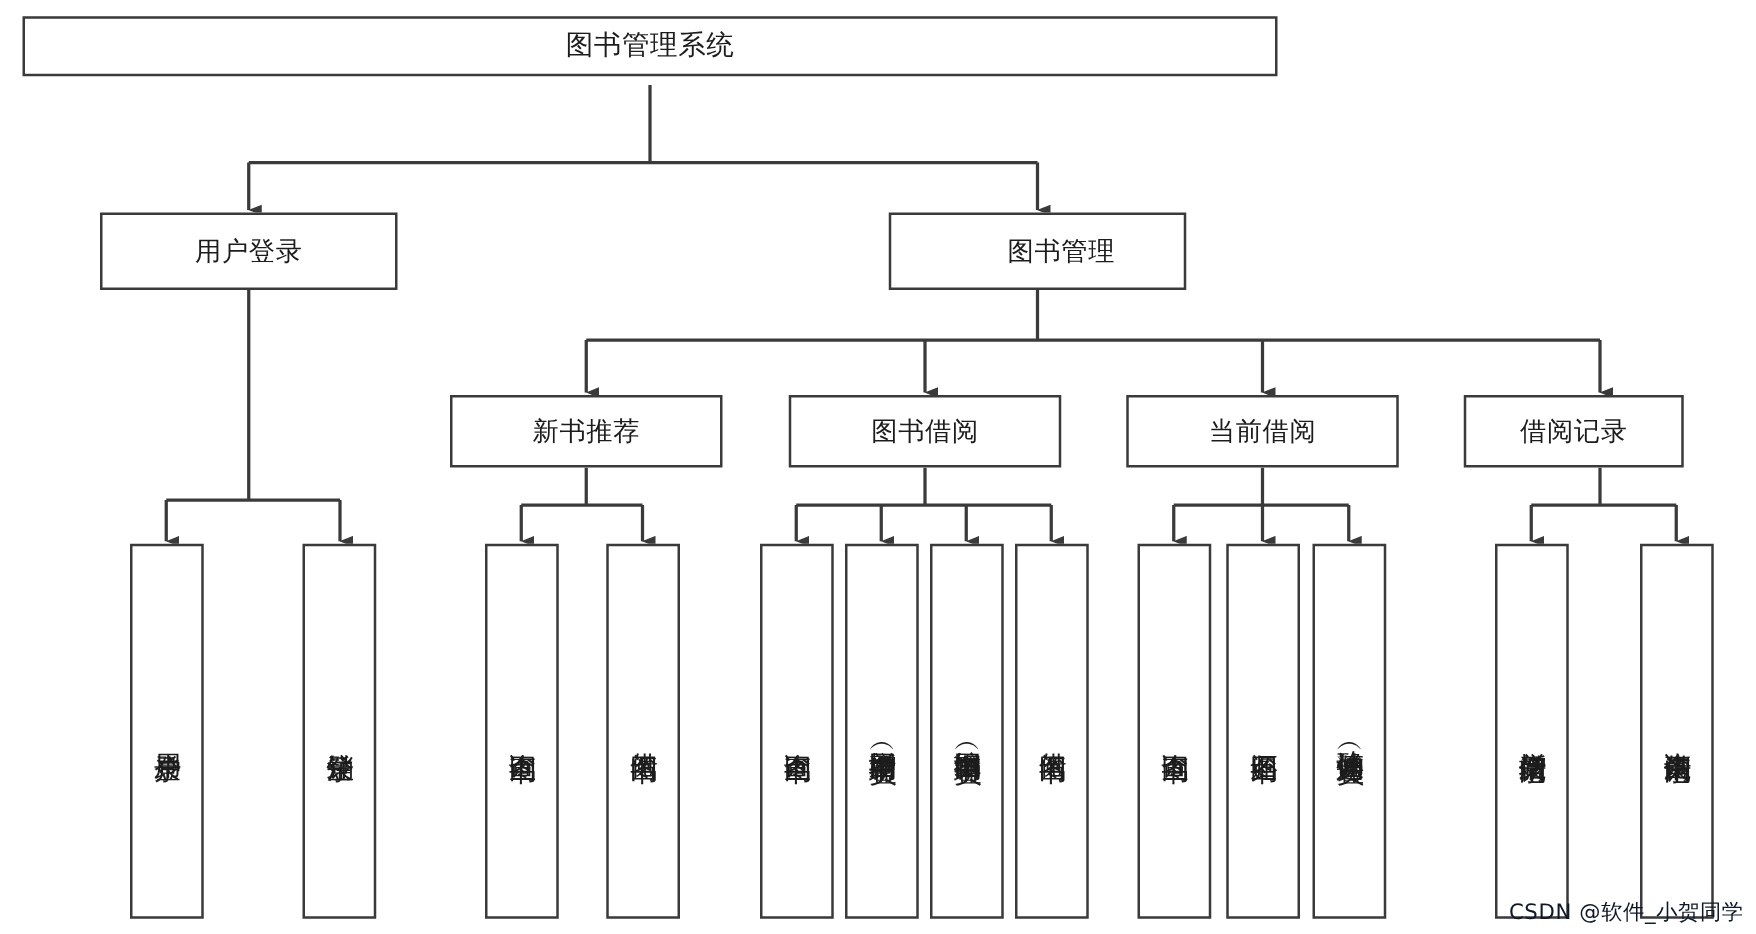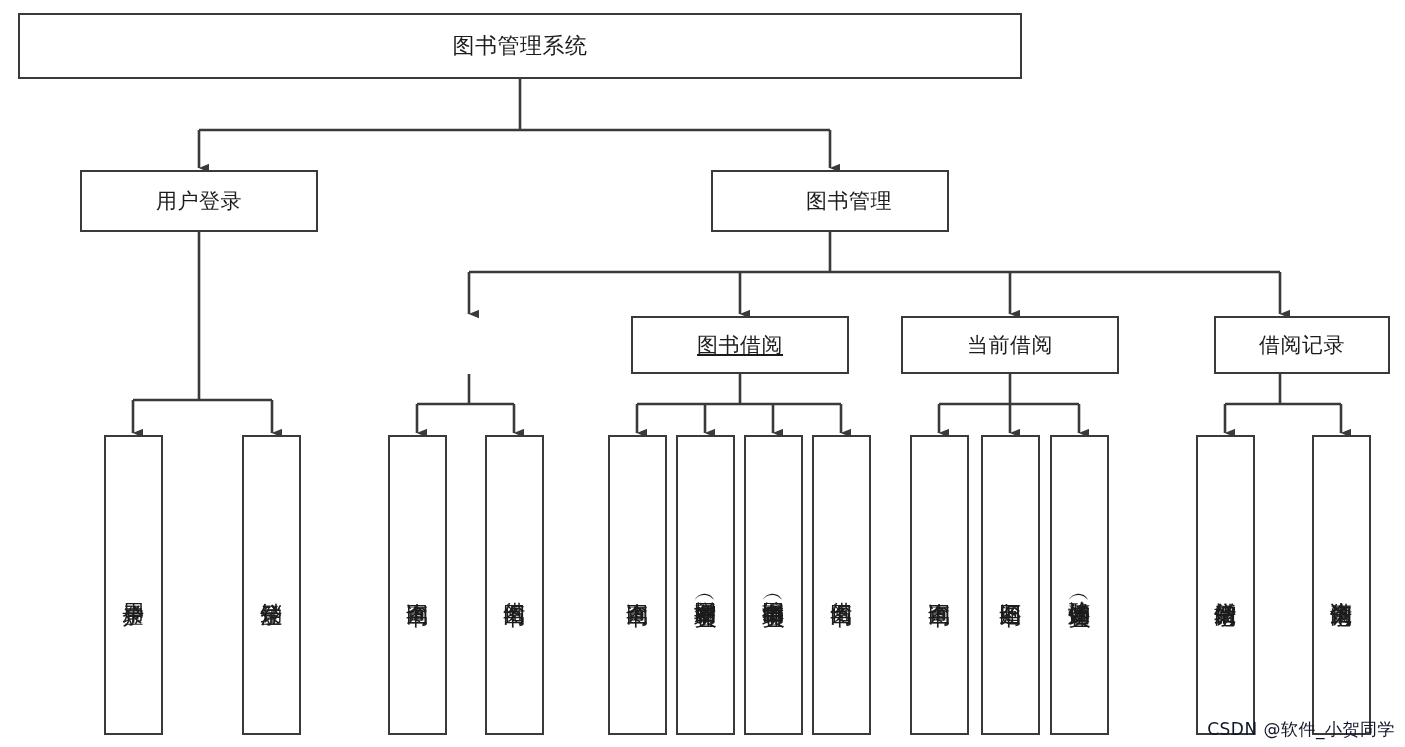--- a/index.html
+++ b/index.html
@@ -124,38 +124,41 @@
       <path d="M1010,404 L1010,433" marker-end="url(#arrow)"></path>
       <path d="M1079,404 L1079,433" marker-end="url(#arrow)"></path>
 
       <path d="M1280,374 L1280,404"></path>
       <path d="M1225,404 L1341,404"></path>
       <path d="M1225,404 L1225,433" marker-end="url(#arrow)"></path>
       <path d="M1341,404 L1341,433" marker-end="url(#arrow)"></path>
     </g>
   </svg>
 
-  <div class="node root" style="left:18px; top:13px; width:1004px; height:66px;">
+  <div class="node root" style="left:18px; top:13px; width:1004px; height:48px;">
     <span class="label">图书管理系统</span>
   </div>
 
   <div class="node" style="left:80px; top:170px; width:238px; height:62px;">
     <span class="label">用户登录</span>
   </div>
   <div class="node" style="left:711px; top:170px; width:238px; height:62px;padding-left:38px;">
     <span class="label">图书管理</span>
   </div>
 
-  <div class="node" style="left:631px; top:316px; width:218px; height:58px;text-decoration:underline;">
+  <div class="node" style="left:360px; top:316px; width:218px; height:58px;">
+    <span class="label">新书推荐</span>
+  </div>
+  <div class="node" style="left:631px; top:316px; width:218px; height:58px;">
     <span class="label">图书借阅</span>
   </div>
   <div class="node" style="left:901px; top:316px; width:218px; height:58px;align-items:center;">
     <span class="label">当前借阅</span>
   </div>
-  <div class="node" style="left:1171px; top:316px; width:176px; height:58px;margin-left:43px;">
+  <div class="node" style="left:1171px; top:316px; width:176px; height:58px;">
     <span class="label">借阅记录</span>
   </div>
 
   <div class="node leaf" style="left:104px; top:435px; width:59px; height:300px;">
     <span class="label">用户登录</span>
   </div>
   <div class="node leaf" style="left:242px; top:435px; width:59px; height:300px;">
     <span class="label">注销登录</span>
   </div>
 

